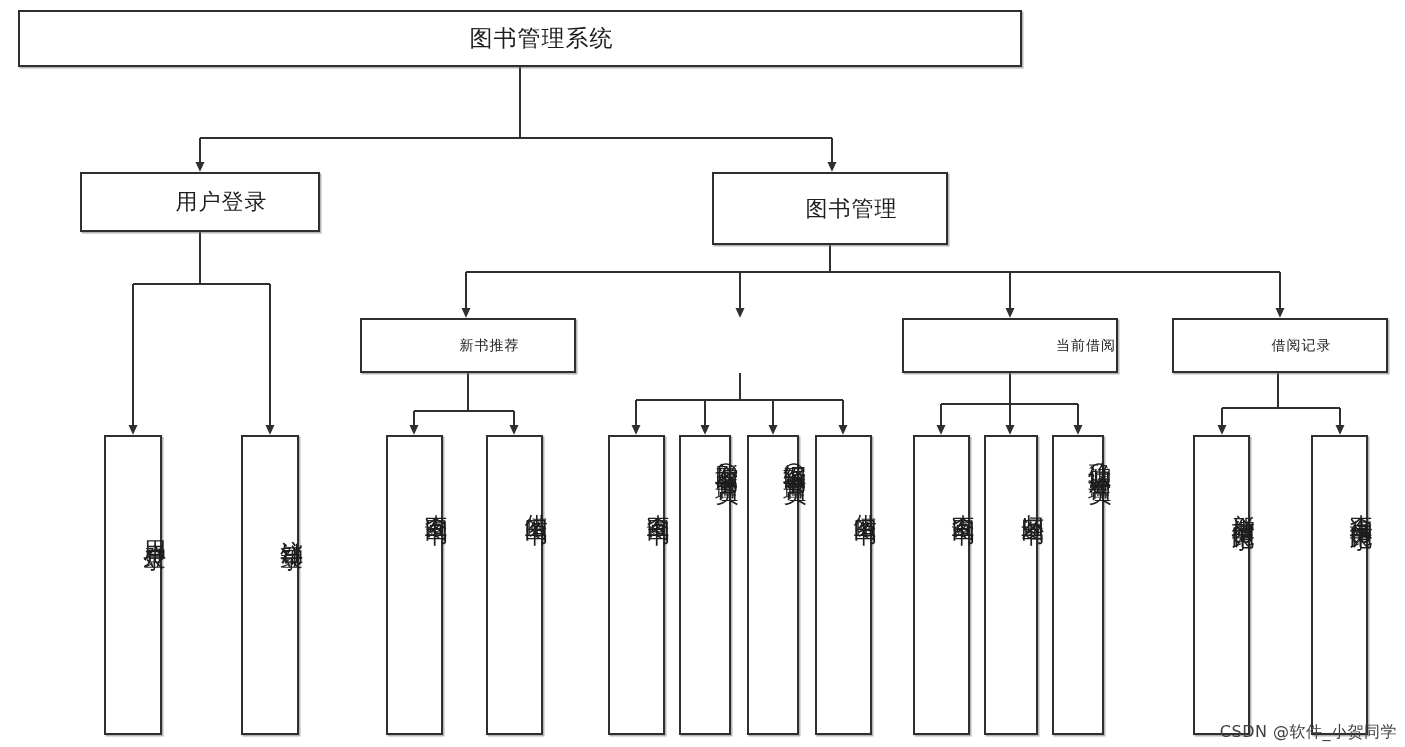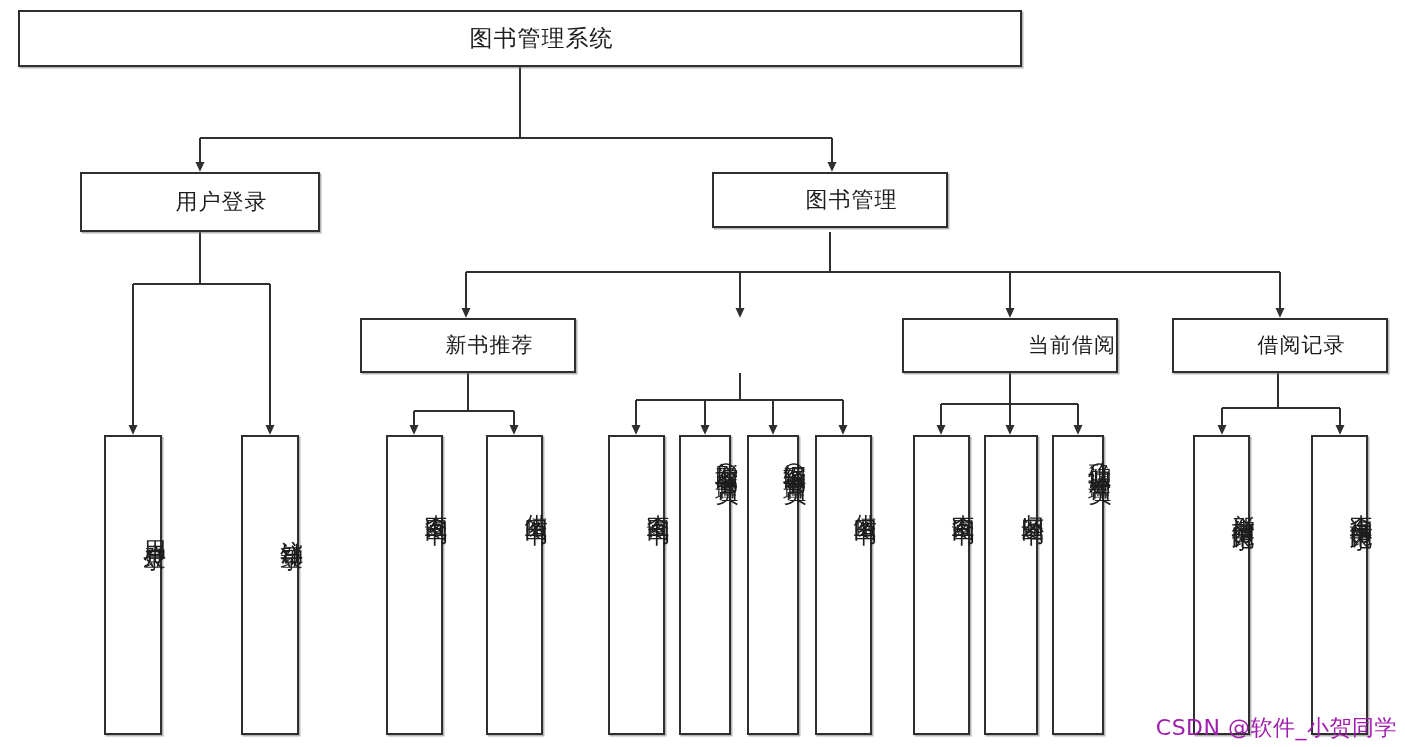--- a/index.html
+++ b/index.html
@@ -44,27 +44,27 @@
     font-size:23px;
     line-height:1.02;
     letter-spacing:3px;
     white-space:normal;
   }
   .node.vert.mid .lbl{ margin-top:78px; }
   .node.vert.mid3 .lbl{ margin-top:52px; }
 
   #root .lbl{font-size:23px;}
   .lvl1 .lbl{font-size:22px;}
-  .lvl2 .lbl{font-size:21px;}
+  .lvl2 .lbl{font-size:14px;}
 
   #watermark{
     position:absolute;
     right:8px;bottom:4px;
-    color:#a21caf;
-    font-size:22px;
+    color:#404040;
+    font-size:16px;
     letter-spacing:0.5px;
     white-space:nowrap;
   }
 </style>
 </head>
 <body>
 
 <div id="canvas">
 
   <svg class="links" viewBox="0 0 1405 747" xmlns="http://www.w3.org/2000/svg">
@@ -117,21 +117,21 @@
     </g>
   </svg>
 
   <div class="node" id="root" style="left:18px;top:10px;width:1004px;height:57px;">
     <span class="lbl">图书管理系统</span>
   </div>
 
   <div class="node lvl1" style="left:80px;top:172px;width:240px;height:60px;">
     <span class="lbl">用户登录</span>
   </div>
-  <div class="node lvl1" style="left:712px;top:172px;width:236px;height:56px;">
+  <div class="node lvl1" style="left:712px;top:172px;width:236px;height:73px;">
     <span class="lbl">图书管理</span>
   </div>
 
   <div class="node lvl2" style="left:360px;top:318px;width:216px;height:55px;">
     <span class="lbl">新书推荐</span>
   </div>
   <div class="node lvl2" style="left:902px;top:318px;width:216px;height:55px;justify-content:flex-end;">
     <span class="lbl">当前借阅</span>
   </div>
   <div class="node lvl2" style="left:1172px;top:318px;width:216px;height:55px;">

